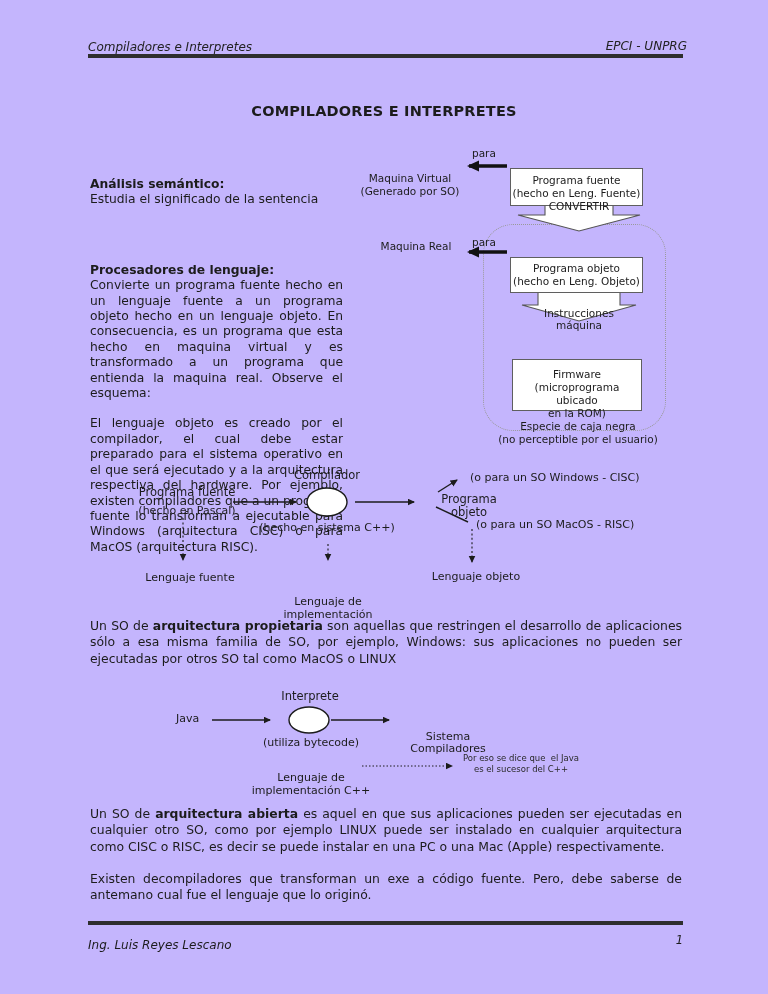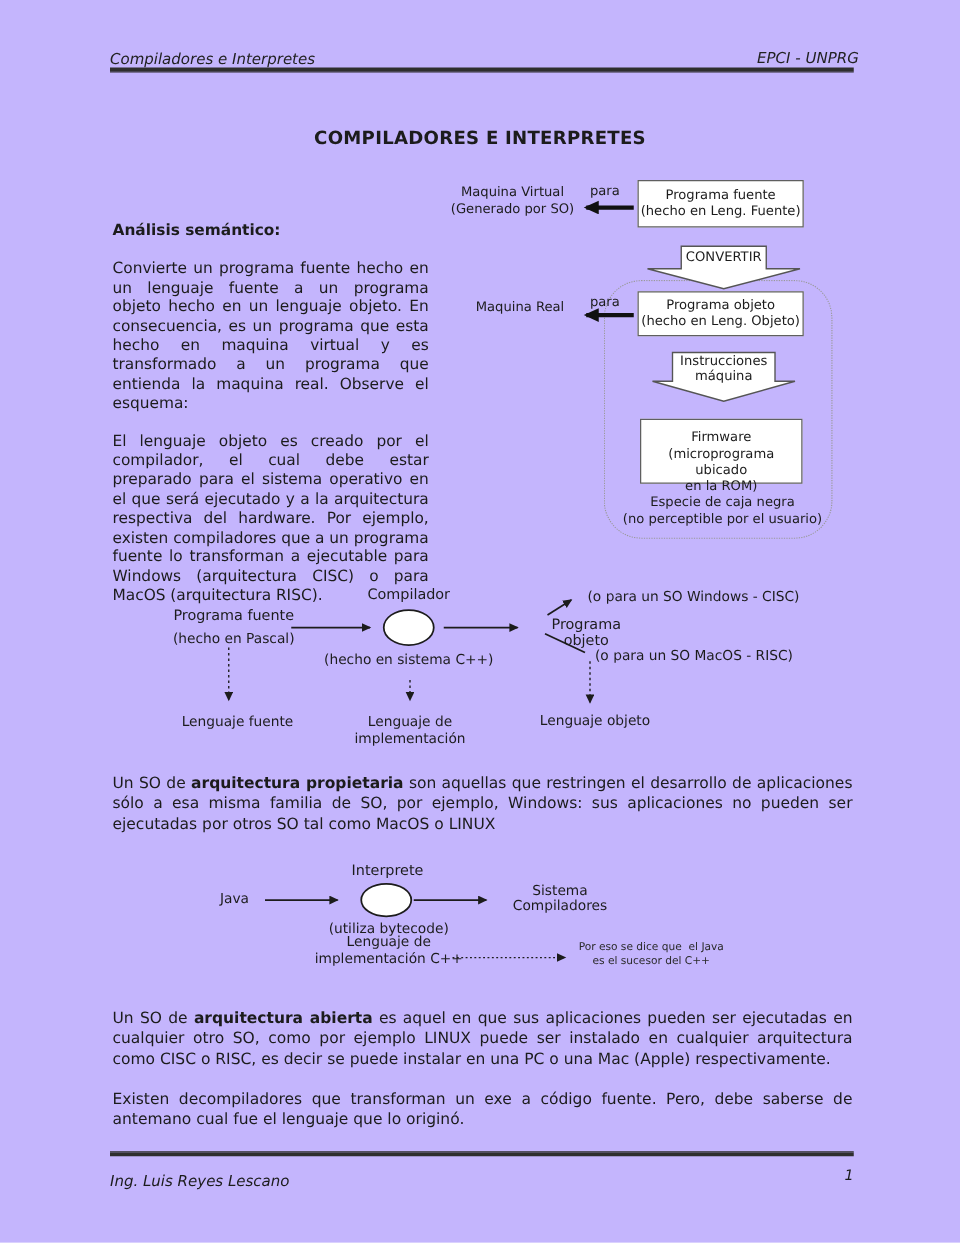--- a/index.html
+++ b/index.html
@@ -9,21 +9,21 @@
     font-family: "DejaVu Sans", "Liberation Sans", sans-serif;
     color: #1c1c1c;
     position: relative;
     overflow: hidden;
   }
   .page { position: absolute; inset: 0; background: #c4b5fd; }
   .abs { position: absolute; }
   .b { font-weight: bold; margin-top: 40px; }
   .ctr { text-align: center; }
   .jst { text-align: justify; }
-  .pre { white-space: pre-line; }
+  .pre { white-space: pre-line; margin-top: 24px; }
   .nowrap { white-space: nowrap; }
 
   .hdr-txt { font-size: 12px; font-style: italic; color: #222; }
   .rule-top { left: 88px; right: 85px; top: 54px; height: 2px;
               border-top: 3px solid #2e2e2e; border-bottom: 1px solid #2e2e2e; }
   .rule-bottom { left: 88px; right: 85px; top: 921px; height: 3px;
               border-top: 1px solid #2e2e2e; border-bottom: 3px solid #2e2e2e; }
 
   .doc-title { left: 0; right: 0; top: 103px; text-align: center;
                font-size: 14.5px; font-weight: bold; letter-spacing: 0.2px; }
@@ -53,21 +53,23 @@
 <div class="page">
 
   <div class="abs hdr-txt" style="left:88px; top:40px;">Compiladores e Interpretes</div>
   <div class="abs hdr-txt" style="right:81px; top:39px;">EPCI - UNPRG</div>
   <div class="abs rule-top"></div>
 
   <div class="abs doc-title">COMPILADORES E INTERPRETES</div>
 
   <div class="abs leftcol">
     <div class="b">Análisis semántico:</div>
+    <div>Estudia el significado de la sentencia</div>
     <div class="gap"></div>
+    <div class="b">Procesadores de lenguaje:</div>
     <div class="jst">Convierte un programa fuente hecho en un lenguaje fuente a un programa objeto hecho en un lenguaje objeto. En consecuencia, es un programa que esta hecho en maquina virtual y es transformado a un programa que entienda la maquina real. Observe el esquema:</div>
     <div class="gap"></div>
     <div class="jst">El lenguaje objeto es creado por el compilador, el cual debe estar preparado para el sistema operativo en el que será ejecutado y a la arquitectura respectiva del hardware. Por ejemplo, existen compiladores que a un programa fuente lo transforman a ejecutable para Windows (arquitectura CISC) o para MacOS (arquitectura RISC).</div>
   </div>
 
   <div class="abs dotted-container" style="left:483px; top:224px; width:183px; height:207px;"></div>
 
   <svg class="overlay" viewBox="0 0 768 994" xmlns="http://www.w3.org/2000/svg">
     <defs>
       <marker id="ah" markerWidth="9" markerHeight="8" refX="6.5" refY="3.5" orient="auto" markerUnits="userSpaceOnUse">

